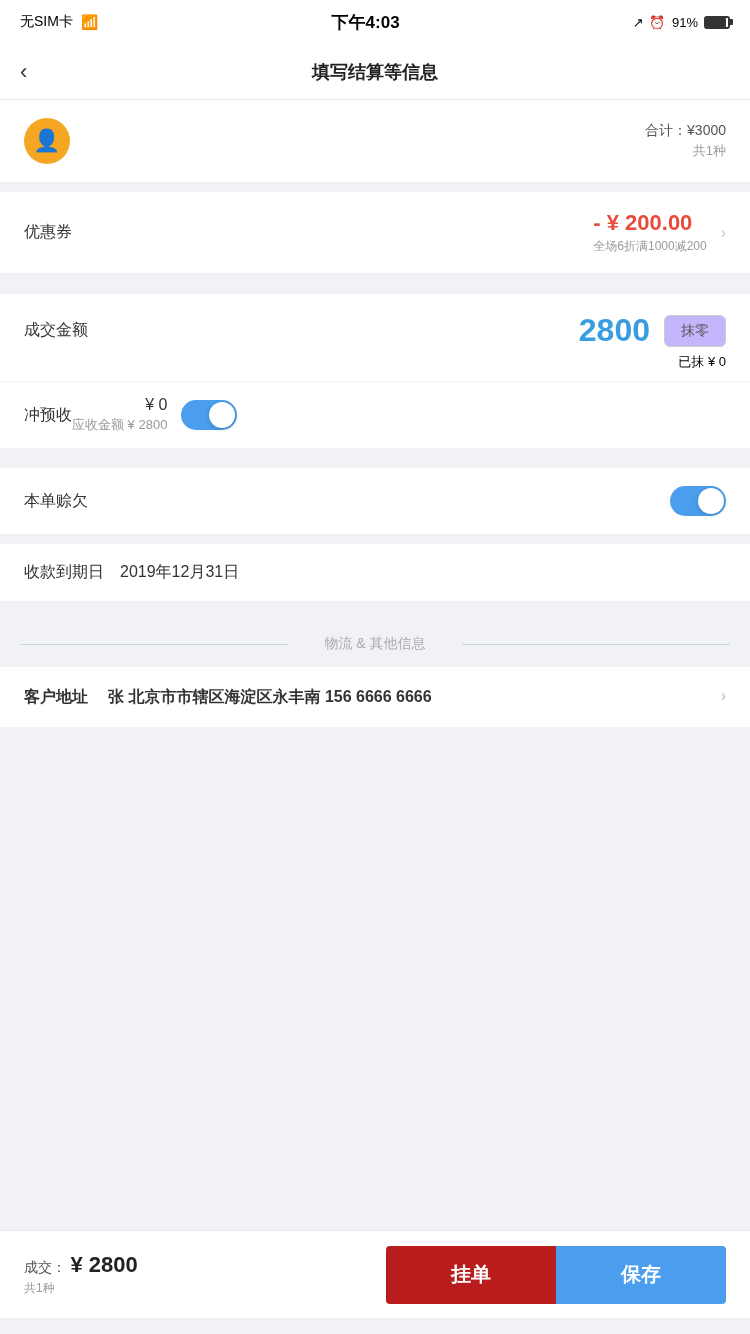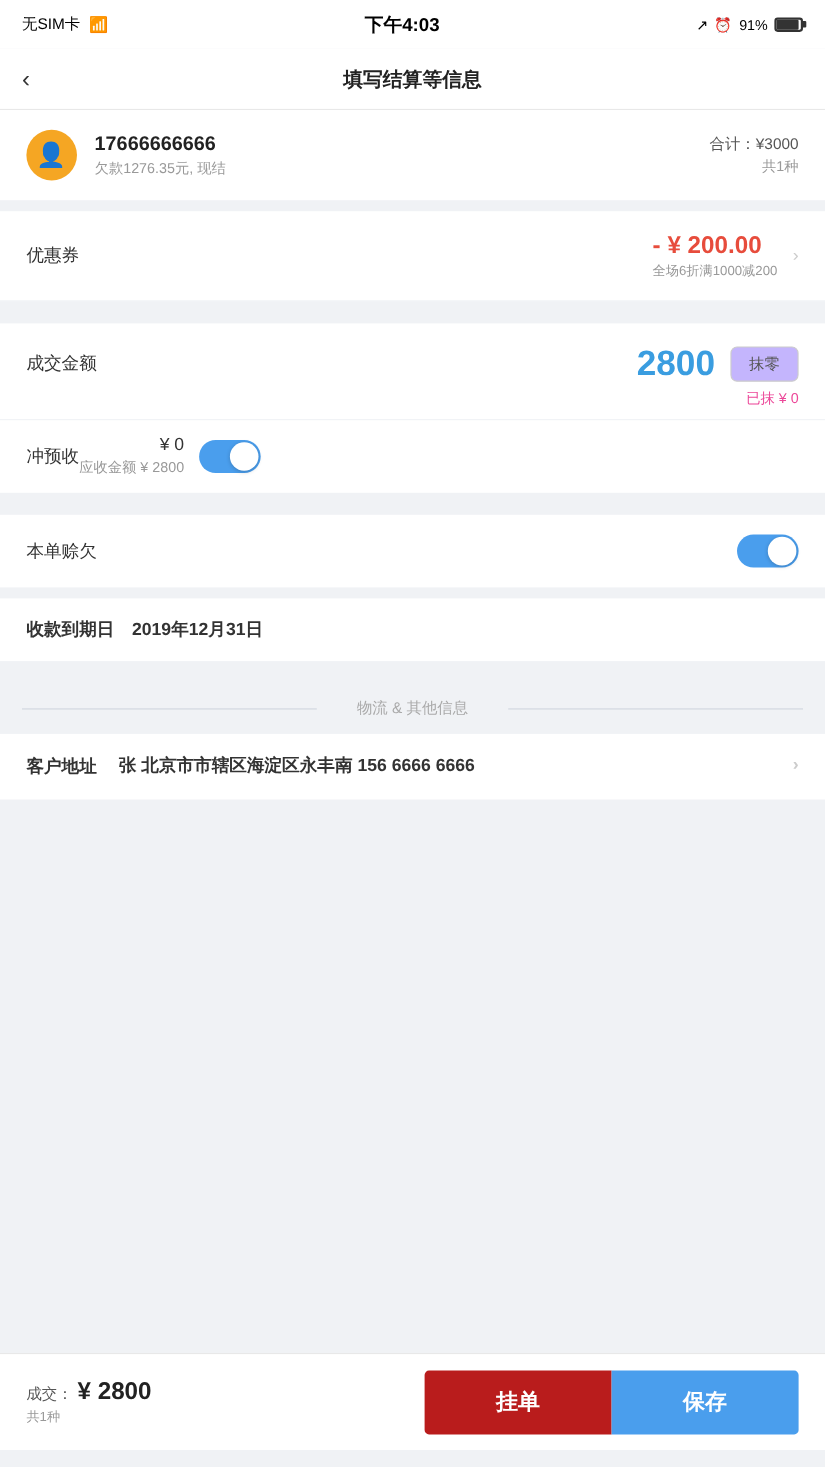--- a/index.html
+++ b/index.html
@@ -185,21 +185,21 @@
       border: 1px solid #ccc;
       border-radius: 6px;
       padding: 6px 16px;
       font-size: 14px;
       color: #555;
       cursor: pointer;
       background: #c4b5fd;
     }
     .deal-sub {
       font-size: 13px;
-      color: #ec4899;
+      color: #000000;
       margin-top: 4px;
       text-align: right;
     }
 
     
     .prereceive-section {
       background: #fff;
       padding: 14px 24px;
       display: flex;
       align-items: center;
@@ -264,21 +264,20 @@
       color: #333;
     }
 
     
     .duedate-section {
       background: #fff;
       padding: 18px 24px;
       display: flex;
       align-items: center;
       margin-bottom: 10px;
-      font-weight: bold;
     }
     .duedate-label {
       font-size: 16px;
       color: #333;
       margin-right: 16px;
     }
     .duedate-value {
       font-size: 16px;
       color: #333;
     }
@@ -423,24 +422,20 @@
   <span class="nav-back">‹</span>
   <span class="nav-title">填写结算等信息</span>
 </div>
 
 <div class="content">
 
   <div class="user-card">
     <div class="user-left">
       <div class="avatar">
         <span>👤</span>
-      </div>
-      <div class="user-info-text">
-        <div class="phone">17666666666</div>
-        <div class="debt">欠款1276.35元, 现结</div>
       </div>
     </div>
     <div class="user-right">
       <div class="total-label">
         <span>合计：</span><span>¥3000</span>
       </div>
       <div class="total-count">共1种</div>
     </div>
   </div>
 

